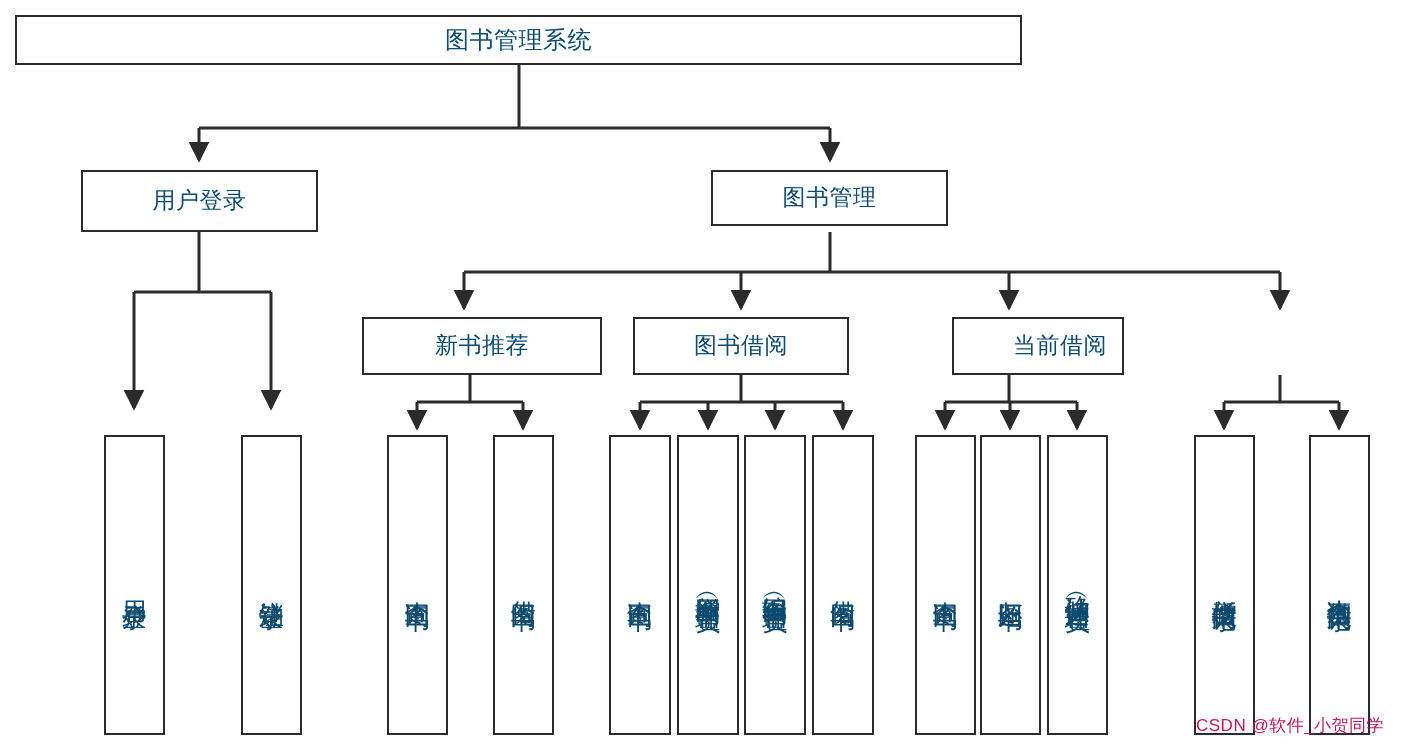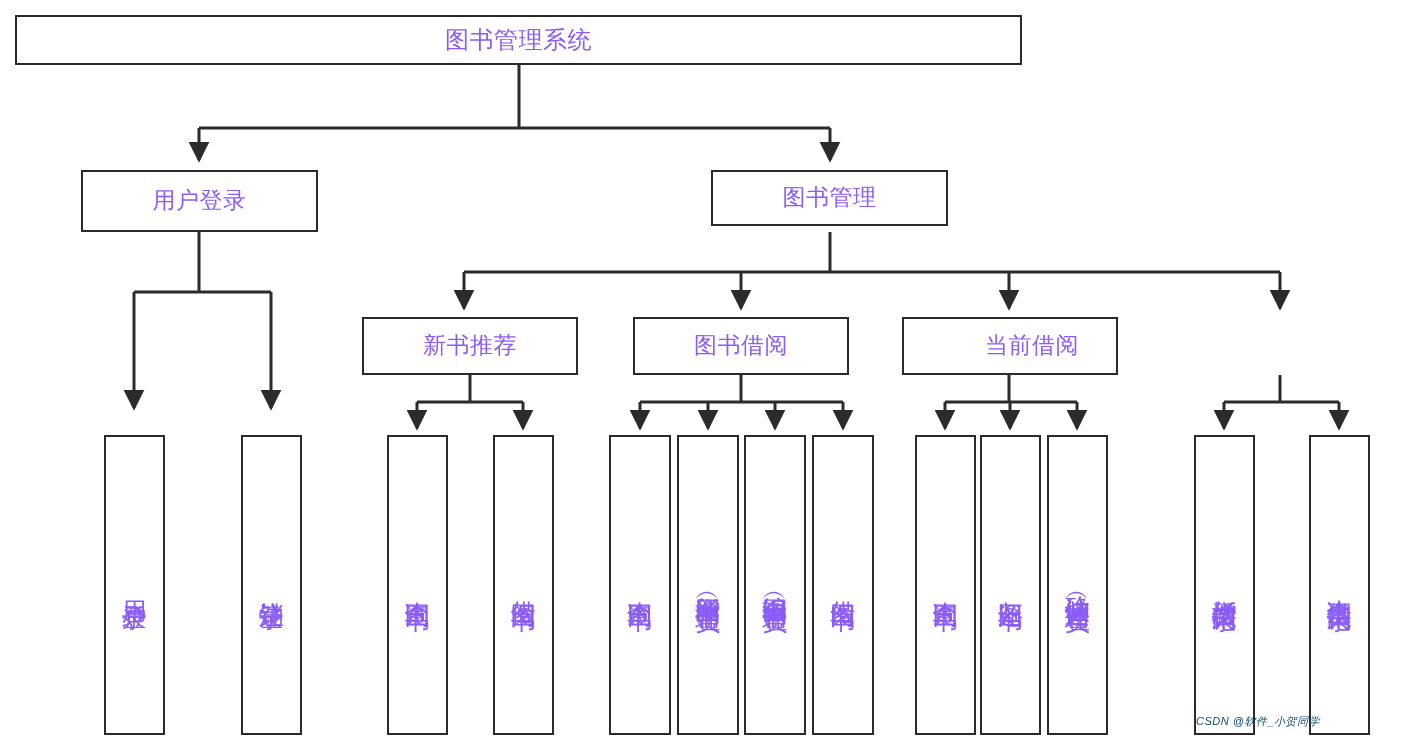--- a/index.html
+++ b/index.html
@@ -27,21 +27,21 @@
     pointer-events: none;
   }
   .node {
     position: absolute;
     box-sizing: border-box;
     border: 2.5px solid #2b2b2b;
     background: #ffffff;
     display: flex;
     align-items: center;
     justify-content: center;
-    color: #8b5cf6;
+    color: #0c4a6e;
   }
   .node .lbl {
     display: block;
     text-align: center;
     line-height: 1.18;
     white-space: nowrap;
   }
   
   .node.horiz .lbl {
     font-size: 23px;
@@ -58,26 +58,25 @@
   .node.vert .lbl {
     writing-mode: vertical-rl;
     text-orientation: upright;
     font-size: 25px;
     line-height: 1.05;
     letter-spacing: 2px;
     white-space: nowrap;
   }
   .watermark {
     position: absolute;
-    color: #0c4a6e;
-    font-size: 11px;
+    color: #be185d;
+    font-size: 17px;
     letter-spacing: 0.5px;
     white-space: nowrap;
     user-select: none;
-    font-style: italic;
   }
 </style>
 </head>
 <body>
 
 <div id="canvas">
 
   <svg id="edges" viewBox="0 0 1405 747" xmlns="http://www.w3.org/2000/svg">
     <defs>
       <marker id="arrow" viewBox="0 0 12 12" refX="10.5" refY="6" markerWidth="7" markerHeight="7" orient="auto-start-reverse">
@@ -134,29 +133,29 @@
   </div>
 
   <div class="node horiz" style="left:81px; top:170px; width:237px; height:62px;">
     <span class="lbl">用户登录</span>
   </div>
 
   <div class="node horiz" style="left:711px; top:170px; width:237px; height:56px;">
     <span class="lbl">图书管理</span>
   </div>
 
-  <div class="node horiz" style="left:362px; top:317px; width:216px; height:58px;align-items:center;">
+  <div class="node horiz" style="left:362px; top:317px; width:240px; height:58px;align-items:center;">
     <span class="lbl">新书推荐</span>
   </div>
 
   <div class="node horiz" style="left:633px; top:317px; width:216px; height:58px;">
     <span class="lbl">图书借阅</span>
   </div>
 
-  <div class="node horiz" style="left:902px; top:317px; width:216px; height:58px;padding-left:44px;">
+  <div class="node horiz" style="left:952px; top:317px; width:172px; height:58px;padding-left:44px;">
     <span class="lbl">当前借阅</span>
   </div>
 
 
   <div class="node vert" style="left:104px; top:435px; width:61px; height:300px;">
     <span class="lbl">用户登录</span>
   </div>
 
   <div class="node vert" style="left:241px; top:435px; width:61px; height:300px;">
     <span class="lbl">注销登录</span>

